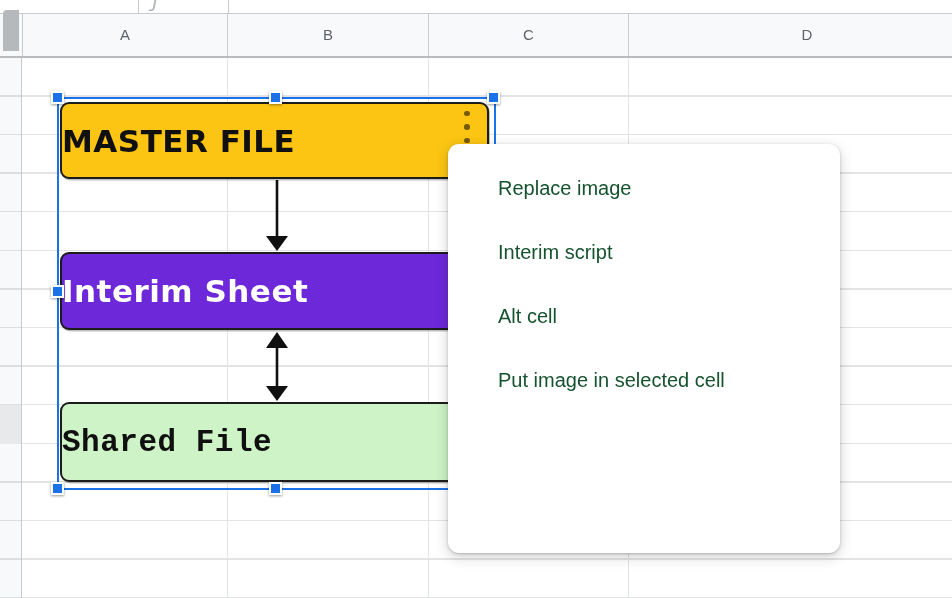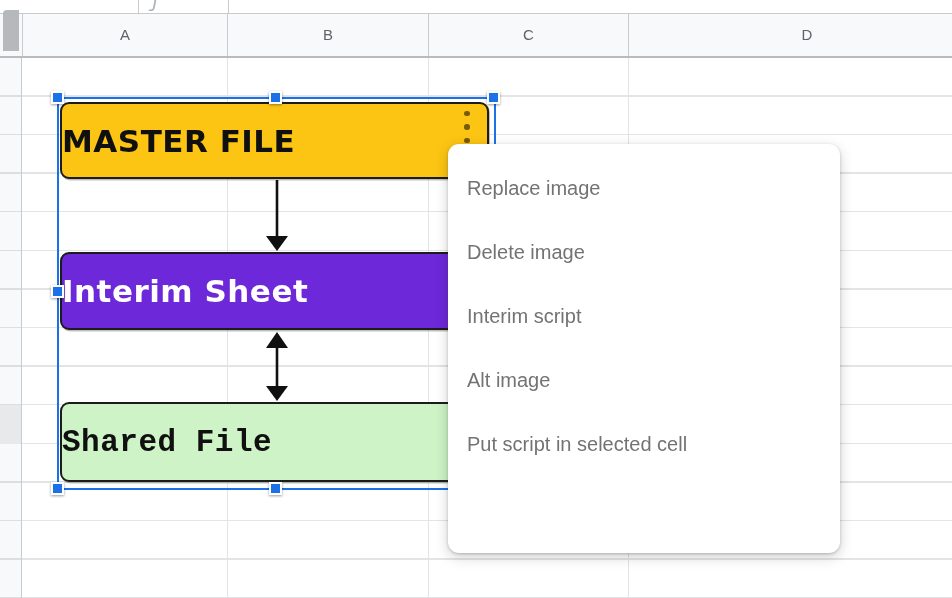--- a/index.html
+++ b/index.html
@@ -71,22 +71,22 @@
   .h-mr { left:487px; top:285px; }
   .h-bl { left:51px;  top:482px; }
   .h-bm { left:269px; top:482px; }
   .h-br { left:487px; top:482px; }
 
   
   .ctxmenu { position:absolute; left:448px; top:144px; width:392px; height:409px; background:#ffffff;
     border-radius:11px; padding:13px 0;
     box-shadow:0 4px 14px rgba(0,0,0,0.18), 0 1px 3px rgba(60,64,67,0.28);
     z-index:10; }
-  .ctxitem { height:63.8px; display:flex; align-items:center; padding-left:19px;
-    font-size:20px; color:#737373; cursor:pointer; white-space:nowrap; }
+  .ctxitem { height:63.8px; display:flex; align-items:center; padding-left:50px;
+    font-size:20px; color:#14532d; cursor:pointer; white-space:nowrap; }
   .ctxitem.highlighted { background:#f1f3f4; }
 </style>
 </head>
 <body>
 
 <div id="stage">
 
   <div class="sheet"></div>
   <div class="vline vl-1"></div>
   <div class="vline vl-2"></div>
@@ -143,19 +143,18 @@
   <div class="handle h-tm"></div>
   <div class="handle h-tr"></div>
   <div class="handle h-ml"></div>
   <div class="handle h-mr"></div>
   <div class="handle h-bl"></div>
   <div class="handle h-bm"></div>
   <div class="handle h-br"></div>
 
   <div class="ctxmenu">
     <div class="ctxitem">Replace image</div>
-    <div class="ctxitem">Delete image</div>
     <div class="ctxitem">Interim script</div>
-    <div class="ctxitem">Alt image</div>
-    <div class="ctxitem">Put script in selected cell</div>
+    <div class="ctxitem">Alt cell</div>
+    <div class="ctxitem">Put image in selected cell</div>
   </div>
 
 </div>
 
 </body></html>

